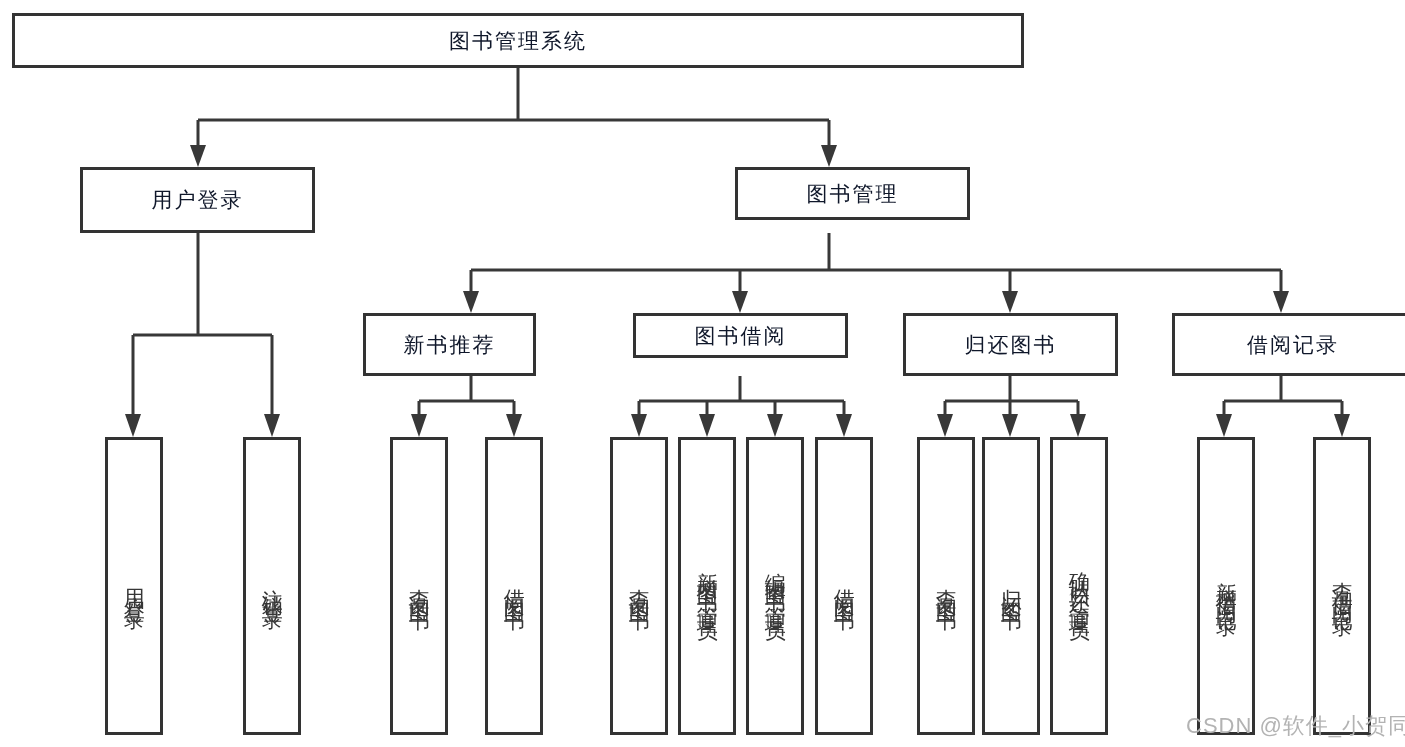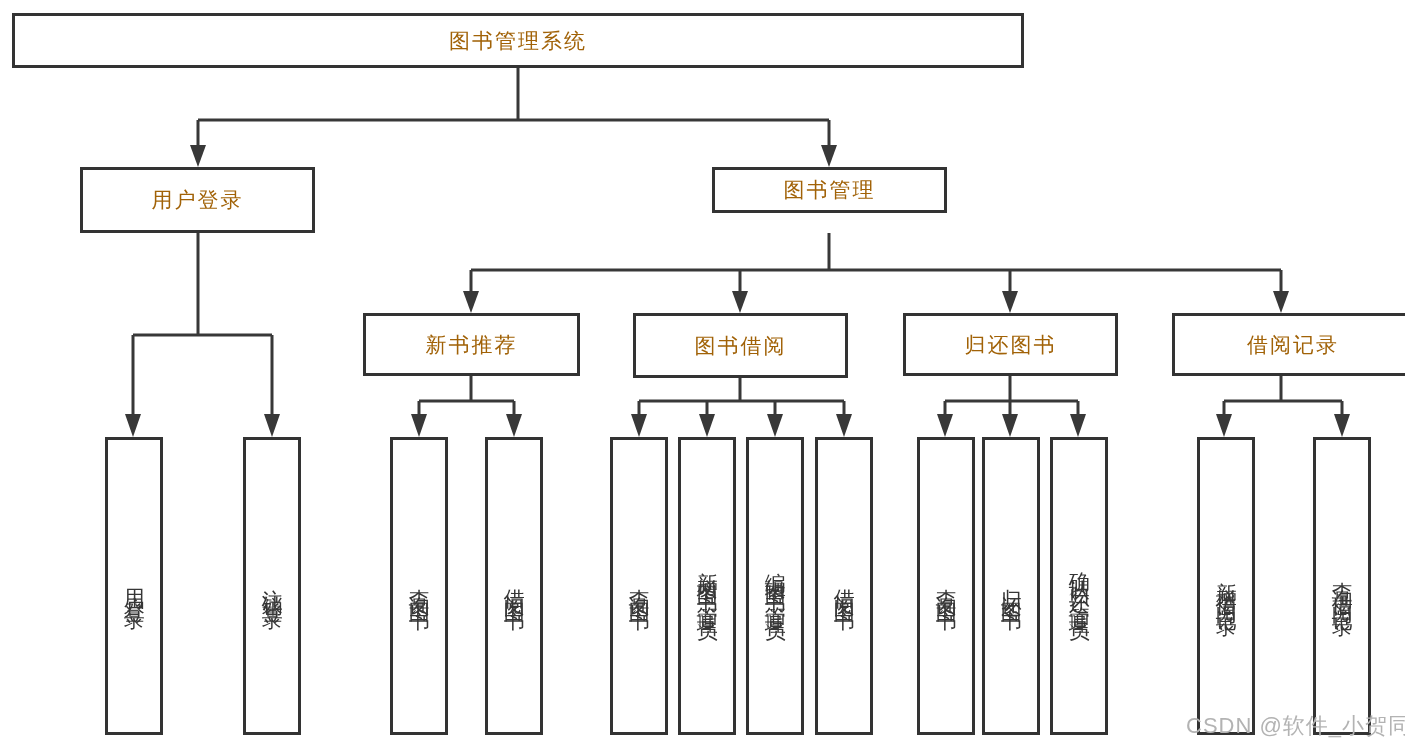--- a/index.html
+++ b/index.html
@@ -18,21 +18,21 @@
     background:#ffffff;
     border:3px solid #333333;
     display:flex;
     align-items:center;
     justify-content:center;
     text-align:center;
   }
   .hlabel{
     font-size:21px;
     letter-spacing:2px;
-    color:#a16207;
+    color:#0f172a;
     white-space:nowrap;
   }
   .leaf{top:437px;width:58px;height:298px;}
   .vlabel{
     writing-mode:vertical-rl;
     text-orientation:mixed;
     font-size:21px;
     line-height:1.25;
     letter-spacing:7px;
     color:#363636;
@@ -87,28 +87,28 @@
     </g>
   </svg>
 
   <div class="box" style="left:12px;top:13px;width:1012px;height:55px">
     <span class="hlabel">图书管理系统</span>
   </div>
 
   <div class="box" style="left:80px;top:167px;width:235px;height:66px">
     <span class="hlabel">用户登录</span>
   </div>
-  <div class="box" style="left:712px;top:167px;width:235px;height:46px">
+  <div class="box" style="left:735px;top:167px;width:235px;height:53px">
     <span class="hlabel">图书管理</span>
   </div>
 
-  <div class="box" style="left:363px;top:313px;width:217px;height:63px">
+  <div class="box" style="left:363px;top:313px;width:173px;height:63px">
     <span class="hlabel">新书推荐</span>
   </div>
-  <div class="box" style="left:633px;top:313px;width:215px;height:65px">
+  <div class="box" style="left:633px;top:313px;width:215px;height:45px">
     <span class="hlabel">图书借阅</span>
   </div>
   <div class="box" style="left:903px;top:313px;width:215px;height:63px">
     <span class="hlabel">归还图书</span>
   </div>
   <div class="box" style="left:1172px;top:313px;width:242px;height:63px">
     <span class="hlabel">借阅记录</span>
   </div>
 
   <div class="box leaf" style="left:105px">

